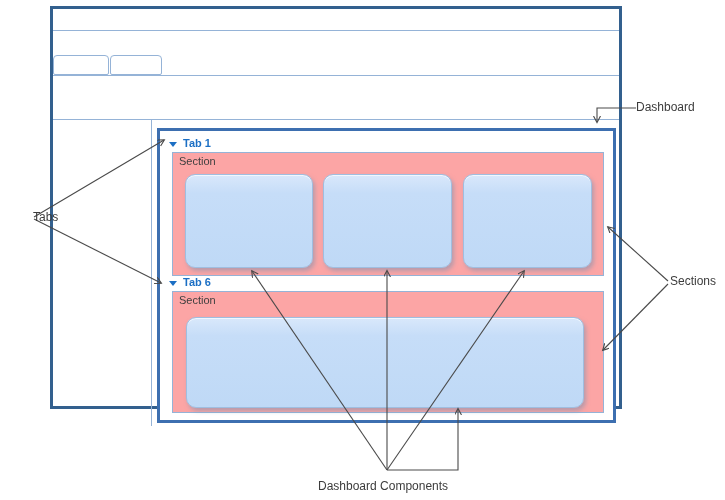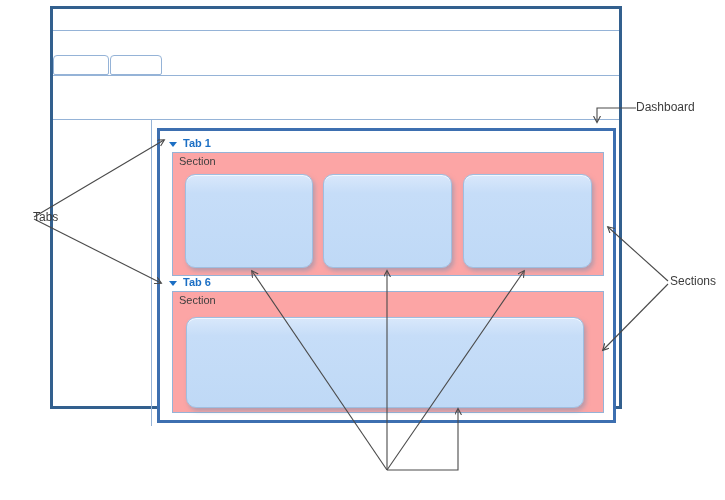--- a/index.html
+++ b/index.html
@@ -128,14 +128,15 @@
     <line x1="668" y1="284" x2="603" y2="350" marker-end="url(#ah)"></line>
     <line x1="387" y1="470" x2="252" y2="271" marker-end="url(#ah)"></line>
     <line x1="387" y1="470" x2="387" y2="271" marker-end="url(#ah)"></line>
     <line x1="387" y1="470" x2="524" y2="271" marker-end="url(#ah)"></line>
     <polyline points="387,470 458,470 458,409" marker-end="url(#ah)"></polyline>
   </svg>
 
   <div class="callout lbl-tabs">Tabs</div>
   <div class="callout lbl-dashboard">Dashboard</div>
   <div class="callout lbl-sections">Sections</div>
+  <div class="callout lbl-components">Dashboard Components</div>
 
 </div>
 
 </body></html>

